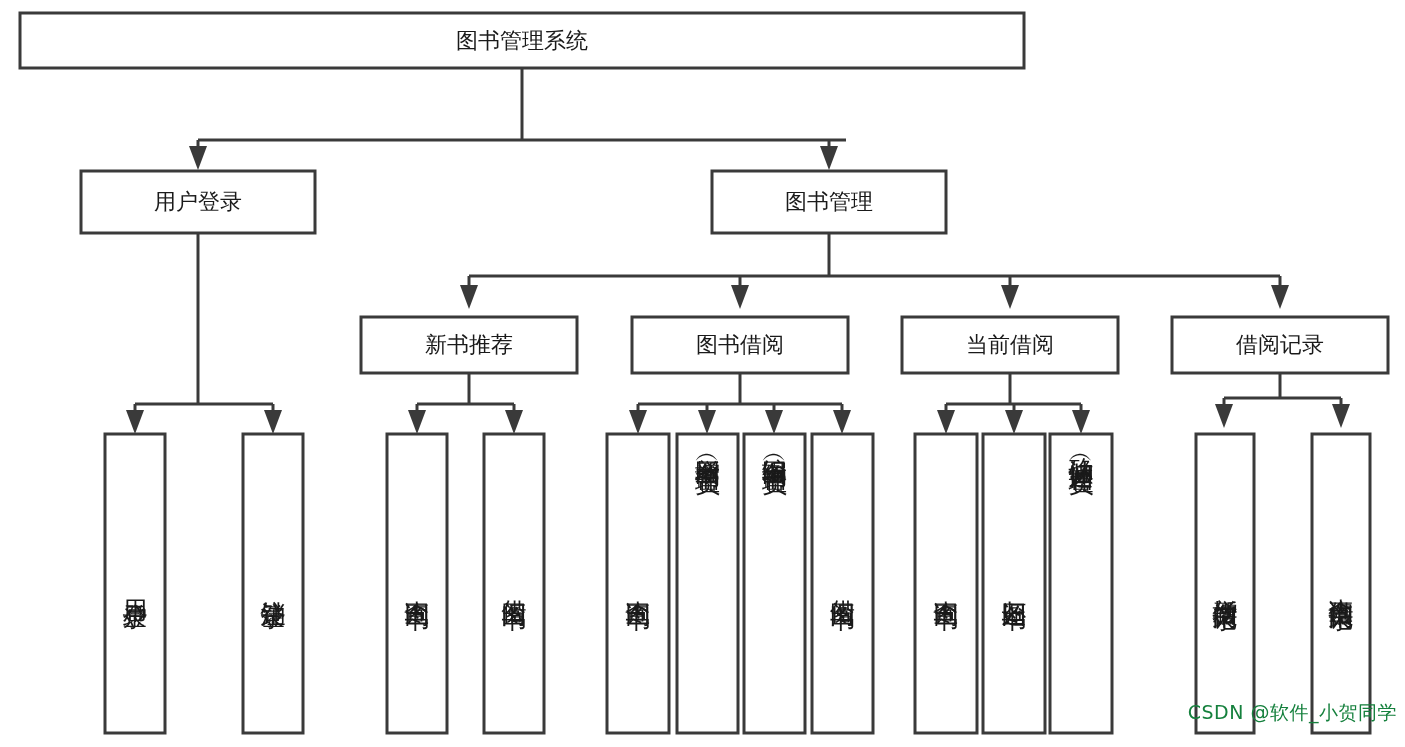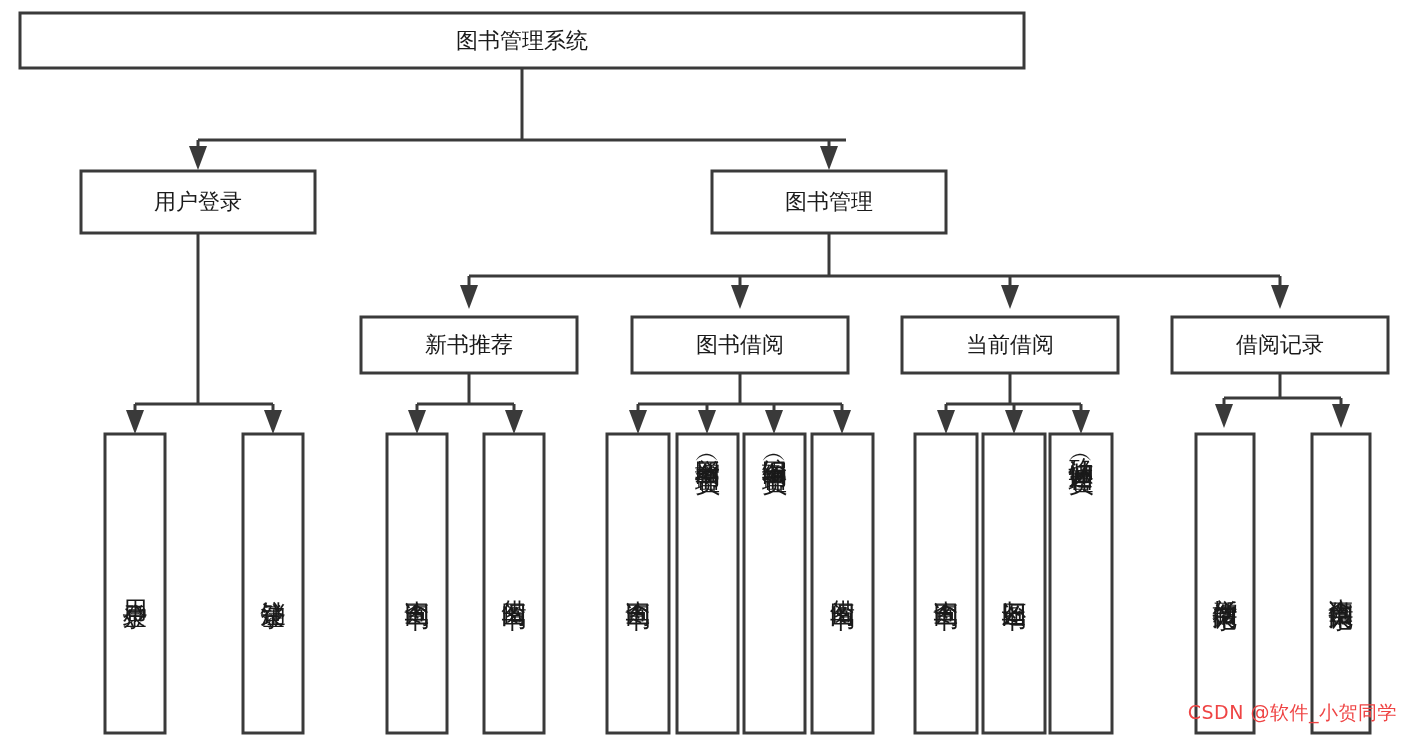--- a/index.html
+++ b/index.html
@@ -46,21 +46,21 @@
     fill: #1a1a1a;
     text-anchor: middle;
     dominant-baseline: middle;
   }
   .watermark {
     position: absolute;
     right: 8px;
     bottom: 6px;
     font-family: "DejaVu Sans", "Liberation Sans", sans-serif;
     font-size: 19px;
-    color: #ef4444;
+    color: #15803d;
     letter-spacing: 0.5px;
     white-space: nowrap;
     user-select: none;
   }
 </style>
 </head>
 <body>
 
 <div id="diagram-root">
   <svg class="flow" viewBox="0 0 1405 747" xmlns="http://www.w3.org/2000/svg">

